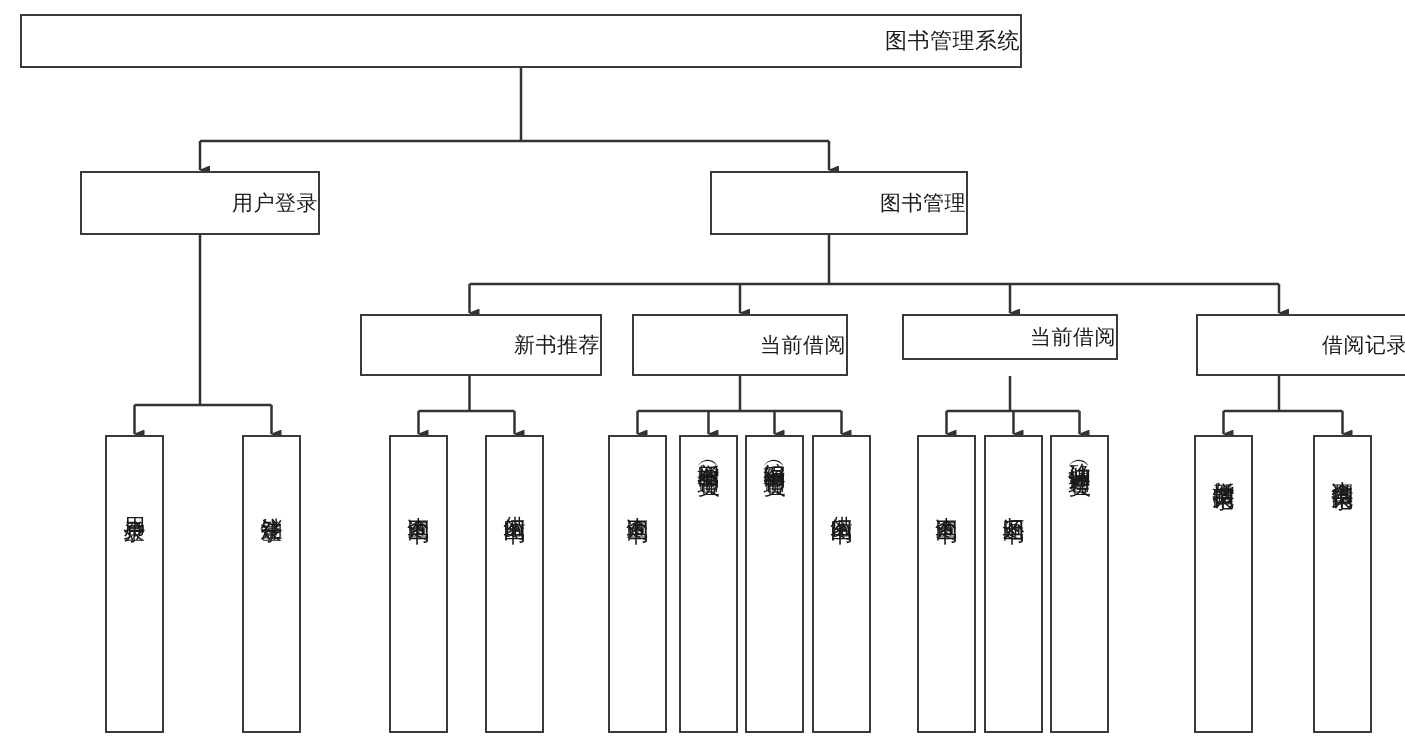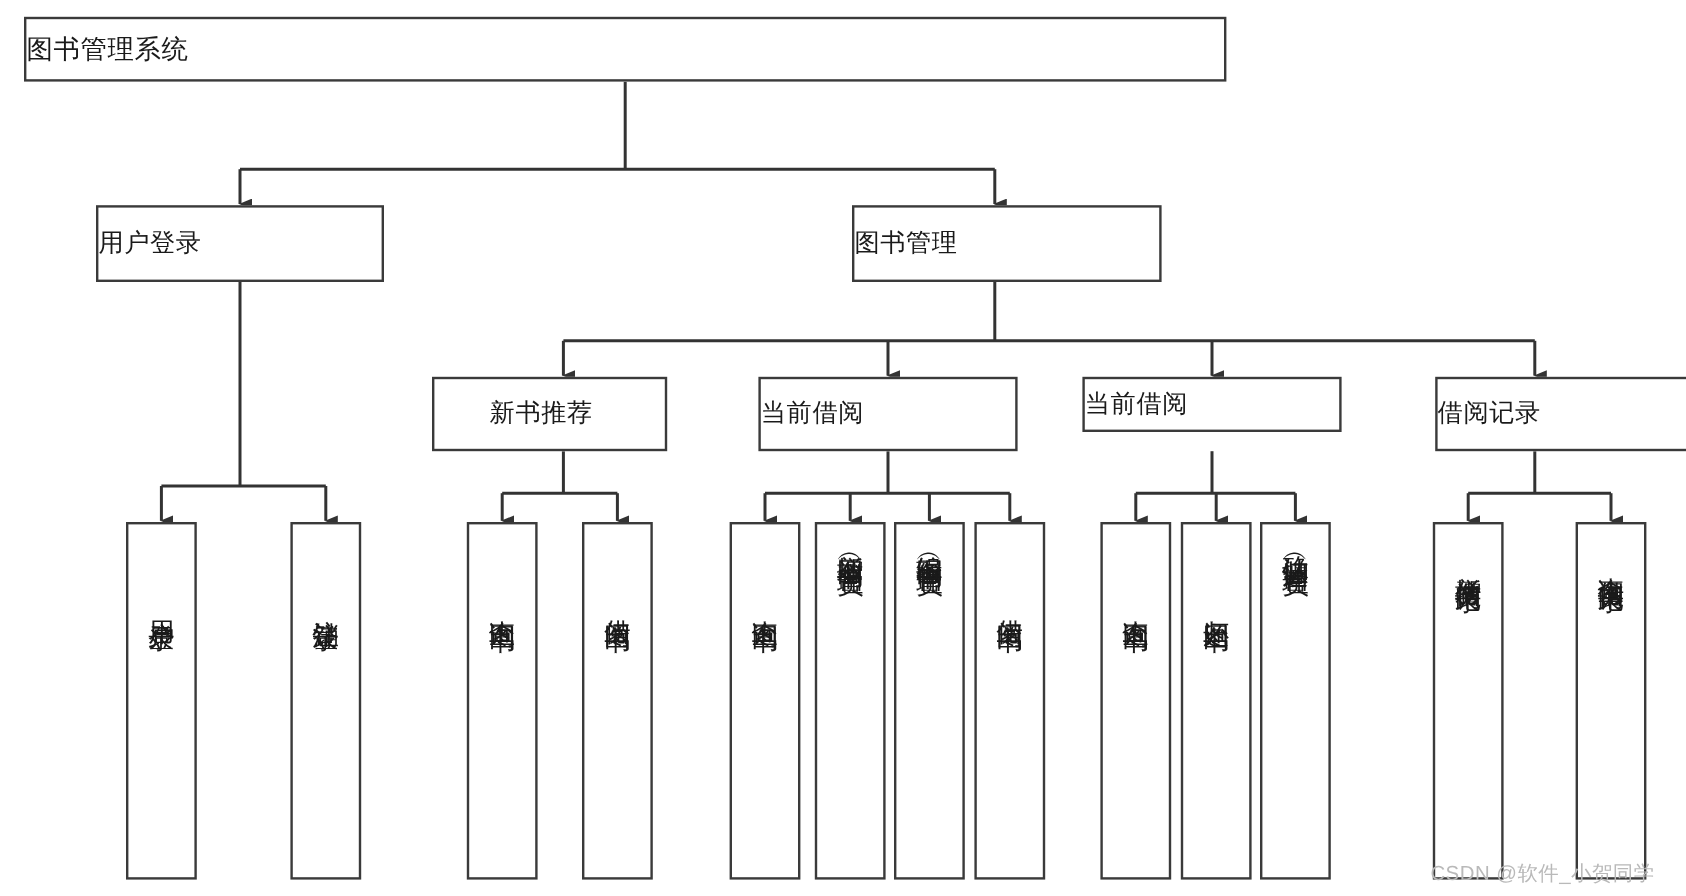--- a/index.html
+++ b/index.html
@@ -24,21 +24,21 @@
     width: 1405px;
     height: 747px;
   }
   .node {
     position: absolute;
     box-sizing: border-box;
     border: 2px solid #3a3a3a;
     background: #ffffff;
     display: flex;
     align-items: center;
-    justify-content: flex-start;
+    justify-content: flex-end;
     color: #1a1a1a;
   }
   .node-label {
     display: block;
     text-align: center;
     line-height: 1.18;
     color: #1a1a1a;
   }
   .node.horizontal .node-label {
     font-size: 21px;
@@ -116,21 +116,21 @@
   <div id="node-layer">
       <div class="node horizontal root" style="left: 20px; top: 14px; width: 1002px; height: 54px; border-color: rgb(58, 58, 58);">
         <span class="node-label">图书管理系统</span>
       </div>
       <div class="node horizontal" style="left: 80px; top: 171px; width: 240px; height: 64px; border-color: rgb(58, 58, 58);">
         <span class="node-label">用户登录</span>
       </div>
       <div class="node horizontal" style="left: 710px; top: 171px; width: 258px; height: 64px; border-color: rgb(58, 58, 58);">
         <span class="node-label">图书管理</span>
       </div>
-      <div class="node horizontal" style="left: 360px; top: 314px; width: 196px; height: 62px; border-color: rgb(58, 58, 58); padding-left: 46px;">
+      <div class="node horizontal" style="left: 360px; top: 314px; width: 242px; height: 62px; border-color: rgb(58, 58, 58); padding-left: 46px;">
         <span class="node-label">新书推荐</span>
       </div>
       <div class="node horizontal" style="left: 632px; top: 314px; width: 216px; height: 62px; border-color: rgb(58, 58, 58);">
         <span class="node-label">当前借阅</span>
       </div>
       <div class="node horizontal" style="left: 902px; top: 314px; width: 216px; height: 46px; border-color: rgb(58, 58, 58);">
         <span class="node-label">当前借阅</span>
       </div>
       <div class="node horizontal" style="left: 1172px; top: 314px; width: 214px; height: 62px; border-color: rgb(58, 58, 58); margin-left: 24px;">
         <span class="node-label">借阅记录</span>
@@ -168,14 +168,13 @@
       <div class="node vertical" style="left: 1050px; top: 435px; width: 59px; height: 298px; border-color: rgb(58, 58, 58);">
         <span class="node-label" style="margin-top: 8px;">确认归还（管理员）</span>
       </div>
       <div class="node vertical" style="left: 1194px; top: 435px; width: 59px; height: 298px; border-color: rgb(58, 58, 58);">
         <span class="node-label" style="margin-top: 26px;">新增借阅记录</span>
       </div>
       <div class="node vertical" style="left: 1313px; top: 435px; width: 59px; height: 298px; border-color: rgb(58, 58, 58);">
         <span class="node-label" style="margin-top: 26px;">查询借阅记录</span>
       </div>
     </div>
-  <div class="watermark" style="left: 1192px; top: 716px; color: rgb(185, 185, 185);">CSDN @软件_小贺同学</div>
 </div>
 
 </body></html>

